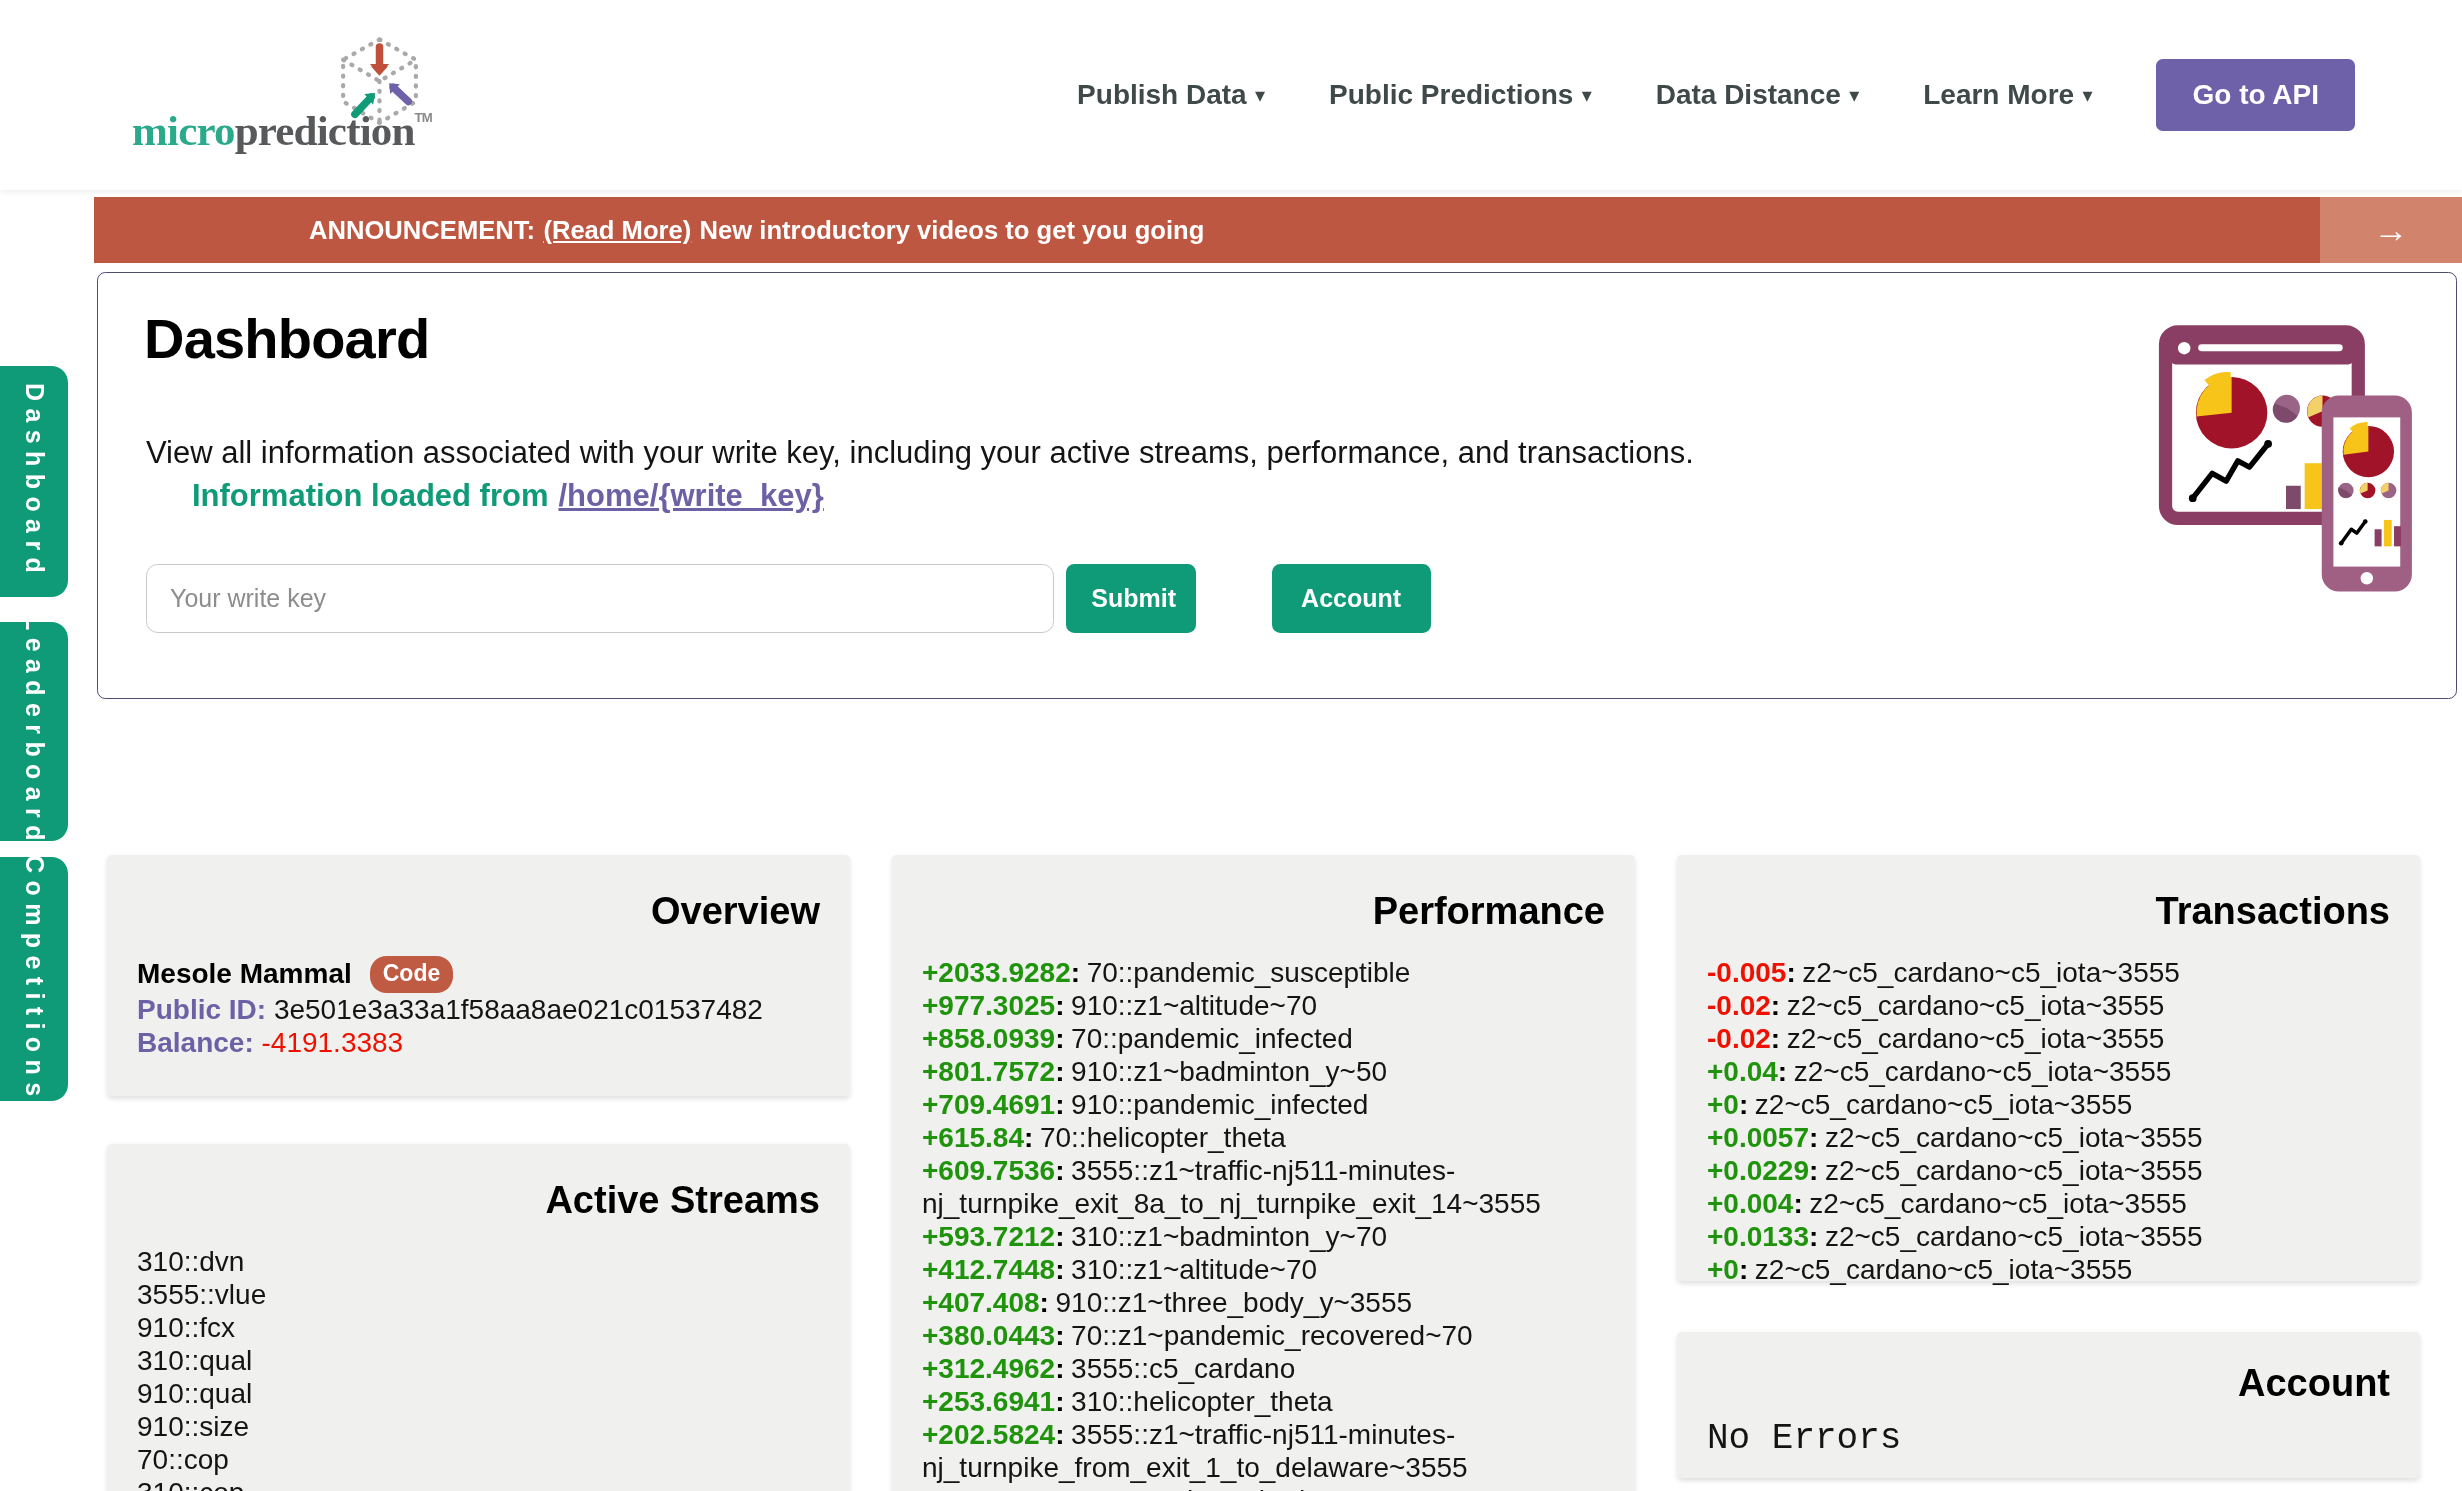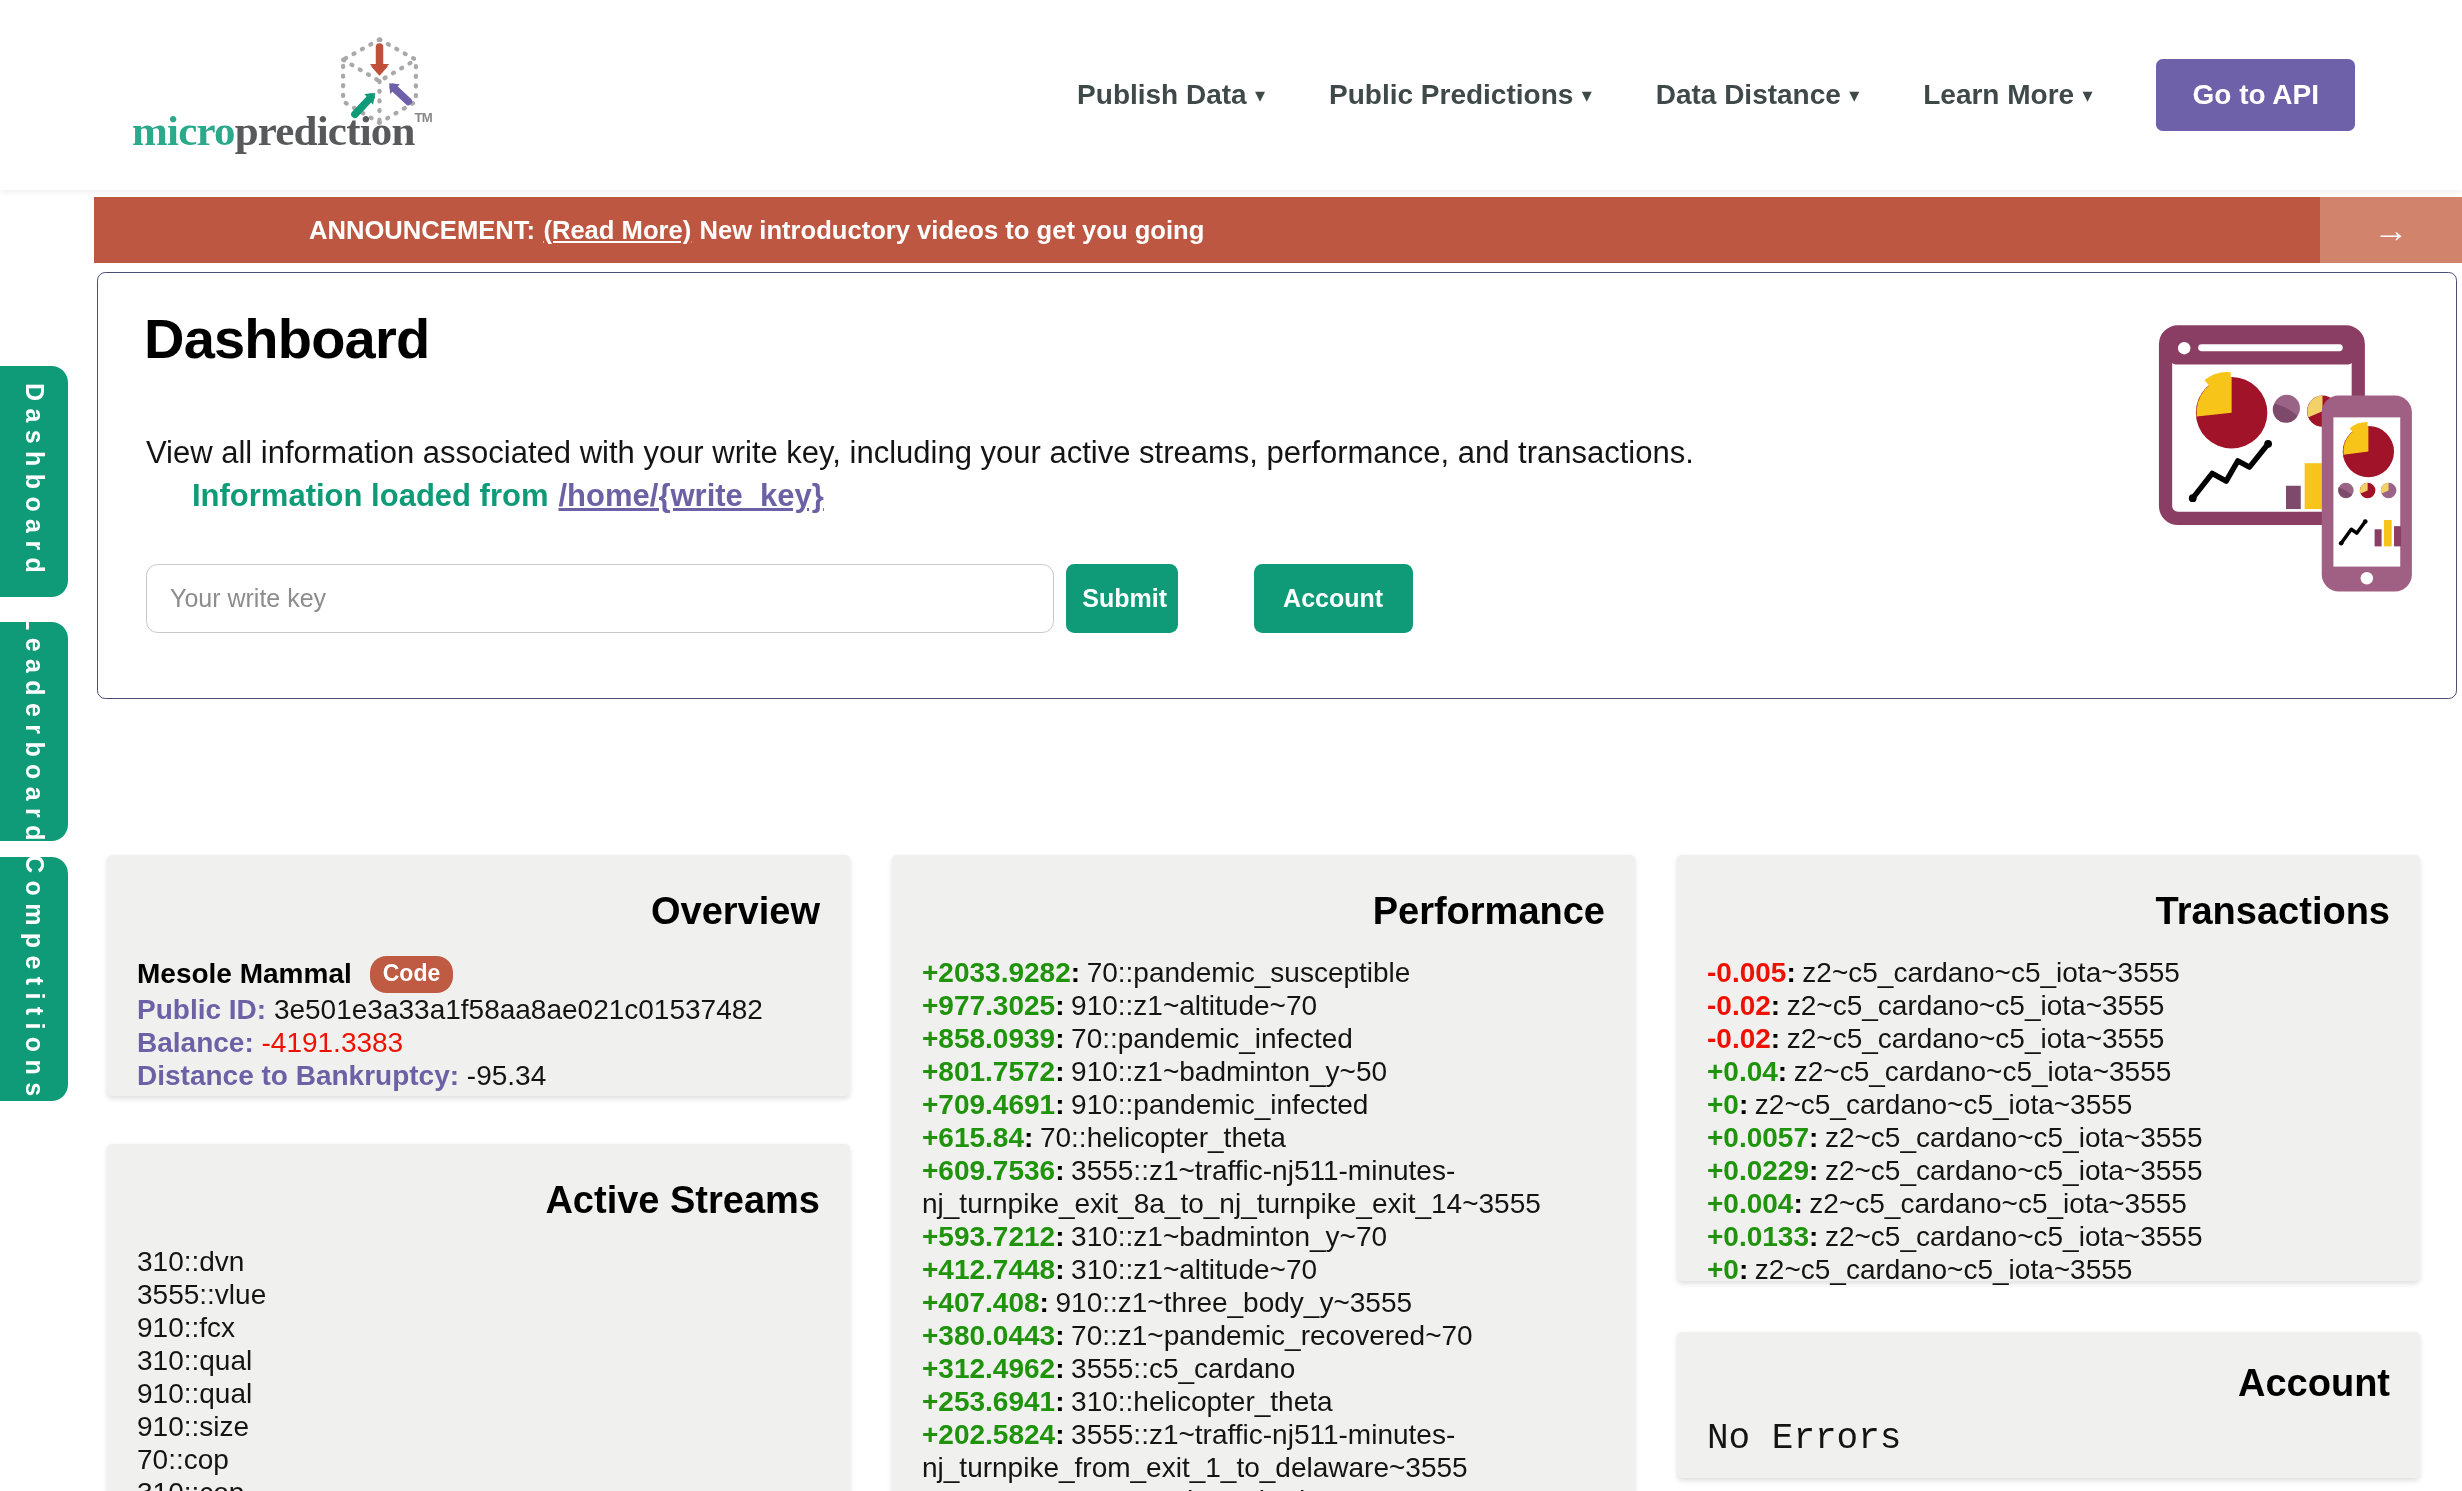--- a/index.html
+++ b/index.html
@@ -38,21 +38,21 @@
   .hero-loaded{position:absolute;left:48px;top:205px;font-size:31px;font-weight:700;}
   .loaded-prefix{color:#0f9b77;margin-left:46px;}
   .loaded-link{color:#6c61a5;text-decoration:underline;cursor:pointer;margin-left:10px;}
   .hero-form{position:absolute;left:48px;top:291px;display:flex;align-items:center;}
   .writekey-input{width:908px;height:69px;border:1.7px solid #c9c9c9;border-radius:11.6px;
     font-size:25px;padding:0 23px;color:#333;outline:none;box-sizing:border-box;
     font-family:"Liberation Sans",sans-serif;}
   .writekey-input::placeholder{color:#8d8d8d;}
   .btn{height:69px;border:none;border-radius:8.3px;background:#0f9b77;color:#fff;
     font-size:25px;font-weight:700;cursor:pointer;font-family:"Liberation Sans",sans-serif;}
-  .btn-submit{width:112px;margin-left:11.6px;padding-left:12px;}
+  .btn-submit{width:130px;margin-left:11.6px;padding-left:12px;}
   .btn-account{width:159px;margin-left:76px;}
   .illus{position:absolute;right:38px;top:48px;width:264px;height:272px;}
   
   .side-tabs{position:absolute;left:0;top:0;z-index:6;}
   .side-tab{position:absolute;left:0;width:68px;background:#0f9b77;
     border-radius:0 16.5px 16.5px 0;display:flex;align-items:center;justify-content:center;cursor:pointer;}
   .side-tab:nth-child(1){top:366px;height:231px;}
   .side-tab:nth-child(2){top:622px;height:219px;}
   .side-tab:nth-child(3){top:857px;height:244px;}
   .side-label{writing-mode:vertical-rl;color:#fff;font-size:25px;font-weight:700;letter-spacing:7.4px;}
@@ -212,24 +212,20 @@
       <span class="code-badge">Code</span>
     </p>
     <p class="ov-line">
       <span class="ov-label">Public ID:</span>
       <span>3e501e3a33a1f58aa8ae021c01537482</span>
     </p>
     <p class="ov-line">
       <span class="ov-label">Balance:</span>
       <span class="val-red">-4191.3383</span>
     </p>
-    <p class="ov-line">
-      <span class="ov-label">Distance to Bankruptcy:</span>
-      <span>-95.34</span>
-    </p>
   </div>
 </div>
 
 <div class="panel p-streams">
   <div class="panel-title">Active Streams</div>
   <ul class="streams-list body">
       <li class="stream">310::dvn</li>
       <li class="stream">3555::vlue</li>
       <li class="stream">910::fcx</li>
       <li class="stream">310::qual</li>

